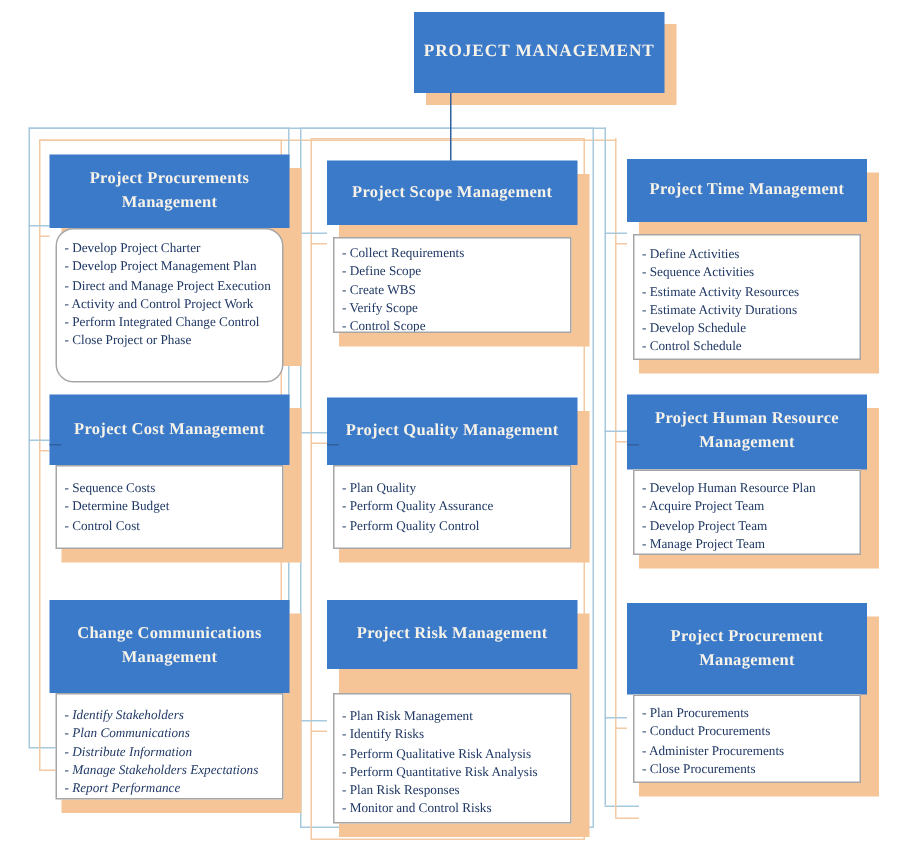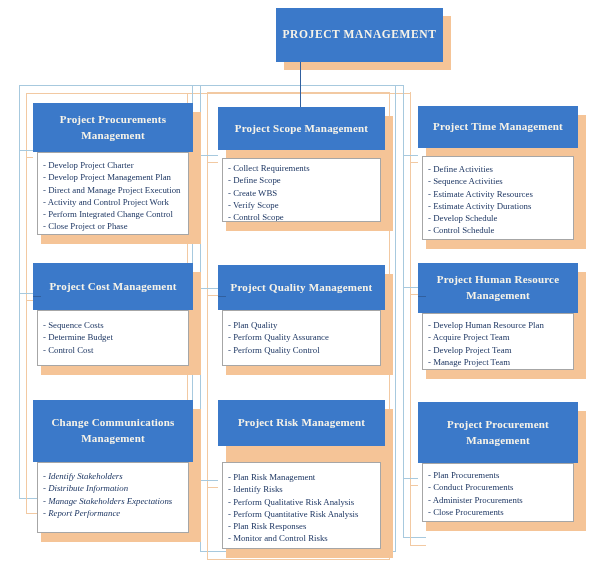--- a/index.html
+++ b/index.html
@@ -75,21 +75,21 @@
     <div class="khead" style="height:54px;">
         <span>PROJECT MANAGEMENT</span>
       </div>
   </div>
 
   <div class="kbox" style="left:33px;top:103px;width:160px;">
     <div class="kshadow" style="height:132px;"></div>
     <div class="khead" style="height:49px;">
         <span>Project Procurements Management</span>
       </div>
-    <div class="kbody" style="top:49px;height:83px;padding-top:6px;">
+    <div class="kbody" style="top:49px;height:103px;padding-top:6px;border-radius:12px;">
         <div class="item">- Develop Project Charter</div>
         <div class="item">- Develop Project Management Plan</div>
         <div class="item">- Direct and Manage Project Execution</div>
         <div class="item">- Activity and Control Project Work</div>
         <div class="item">- Perform Integrated Change Control</div>
         <div class="item">- Close Project or Phase</div>
       </div>
   </div>
 
   <div class="kbox" style="left:33px;top:263px;width:160px;">
@@ -104,20 +104,21 @@
       </div>
   </div>
 
   <div class="kbox" style="left:33px;top:400px;width:160px;">
     <div class="kshadow" style="height:133px;"></div>
     <div class="khead" style="height:62px;">
         <span>Change Communications Management</span>
       </div>
     <div class="kbody" style="top:62px;height:71px;padding-top:7px;font-style:italic;">
         <div class="item">- Identify Stakeholders</div>
+        <div class="item">- Plan Communications</div>
         <div class="item">- Distribute Information</div>
         <div class="item">- Manage Stakeholders Expectations</div>
         <div class="item">- Report Performance</div>
       </div>
   </div>
 
   <div class="kbox" style="left:218px;top:107px;width:167px;">
     <div class="kshadow" style="height:115px;"></div>
     <div class="khead" style="height:43px;">
         <span>Project Scope Management</span>

